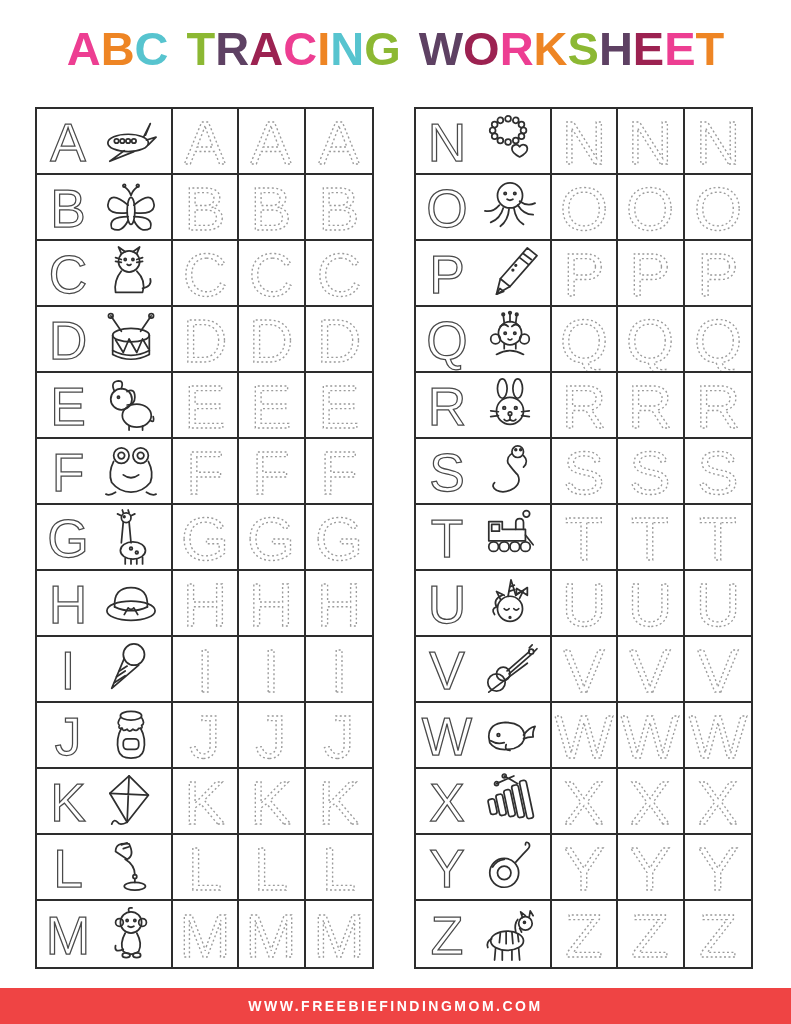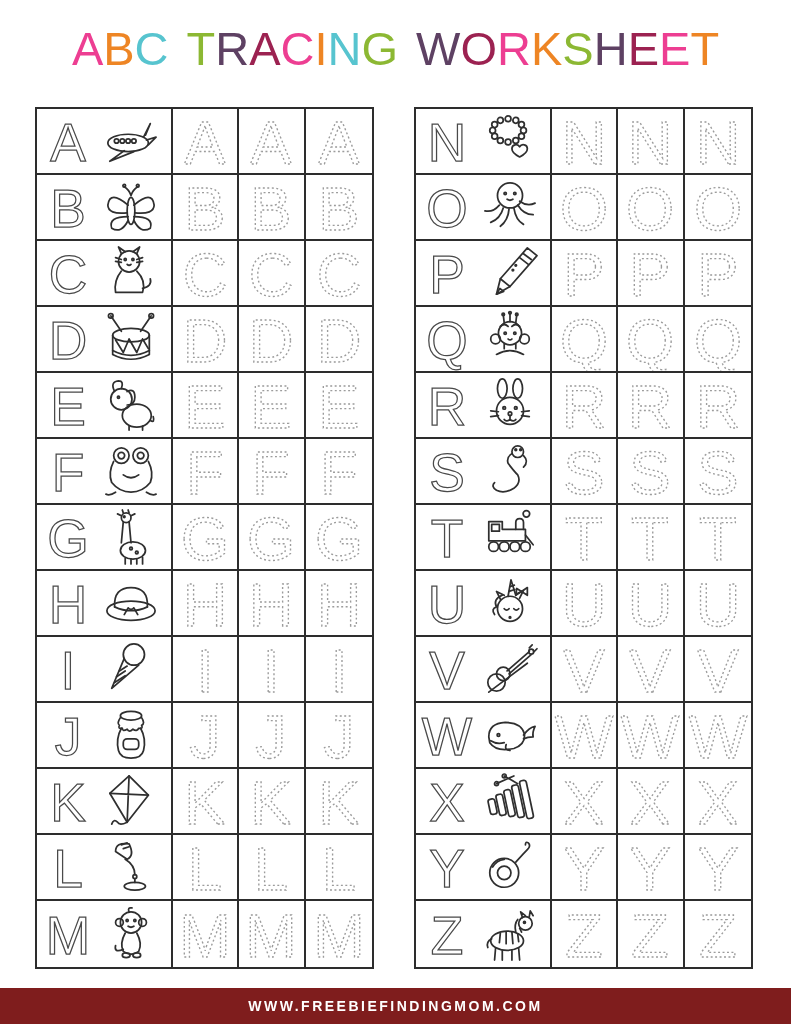--- a/index.html
+++ b/index.html
@@ -14,21 +14,21 @@
     background:#ffffff;
     font-family:"Liberation Sans",sans-serif;
     display:flex;flex-direction:column;
     overflow:hidden;position:relative;
   }
   
   .title{
     text-align:center;
     padding-top:24px;
     font-size:47px;
-    font-weight:400;
+    font-weight:700;
     line-height:1.05;
     letter-spacing:0px;
     white-space:nowrap;
     user-select:none;
   }
   .title .sp{display:inline-block;width:18px;}
   
   .grids{
     display:flex;
     justify-content:space-between;
@@ -859,15 +859,15 @@
         </svg>
       </div>
       <div class="cell trace-cell">
         <svg class="trace-letter" viewBox="0 0 60 60">
           <text x="30" y="54" text-anchor="middle">Z</text>
         </svg>
       </div>
     </div>
 </div>
 
-<div class="footer-bar" style="background: #7f1d1d; color: rgb(255, 255, 255);">
+<div class="footer-bar" style="background: #ef4444; color: rgb(255, 255, 255);">
   <span>WWW.FREEBIEFINDINGMOM.COM</span>
 </div>
 
 </body></html>

